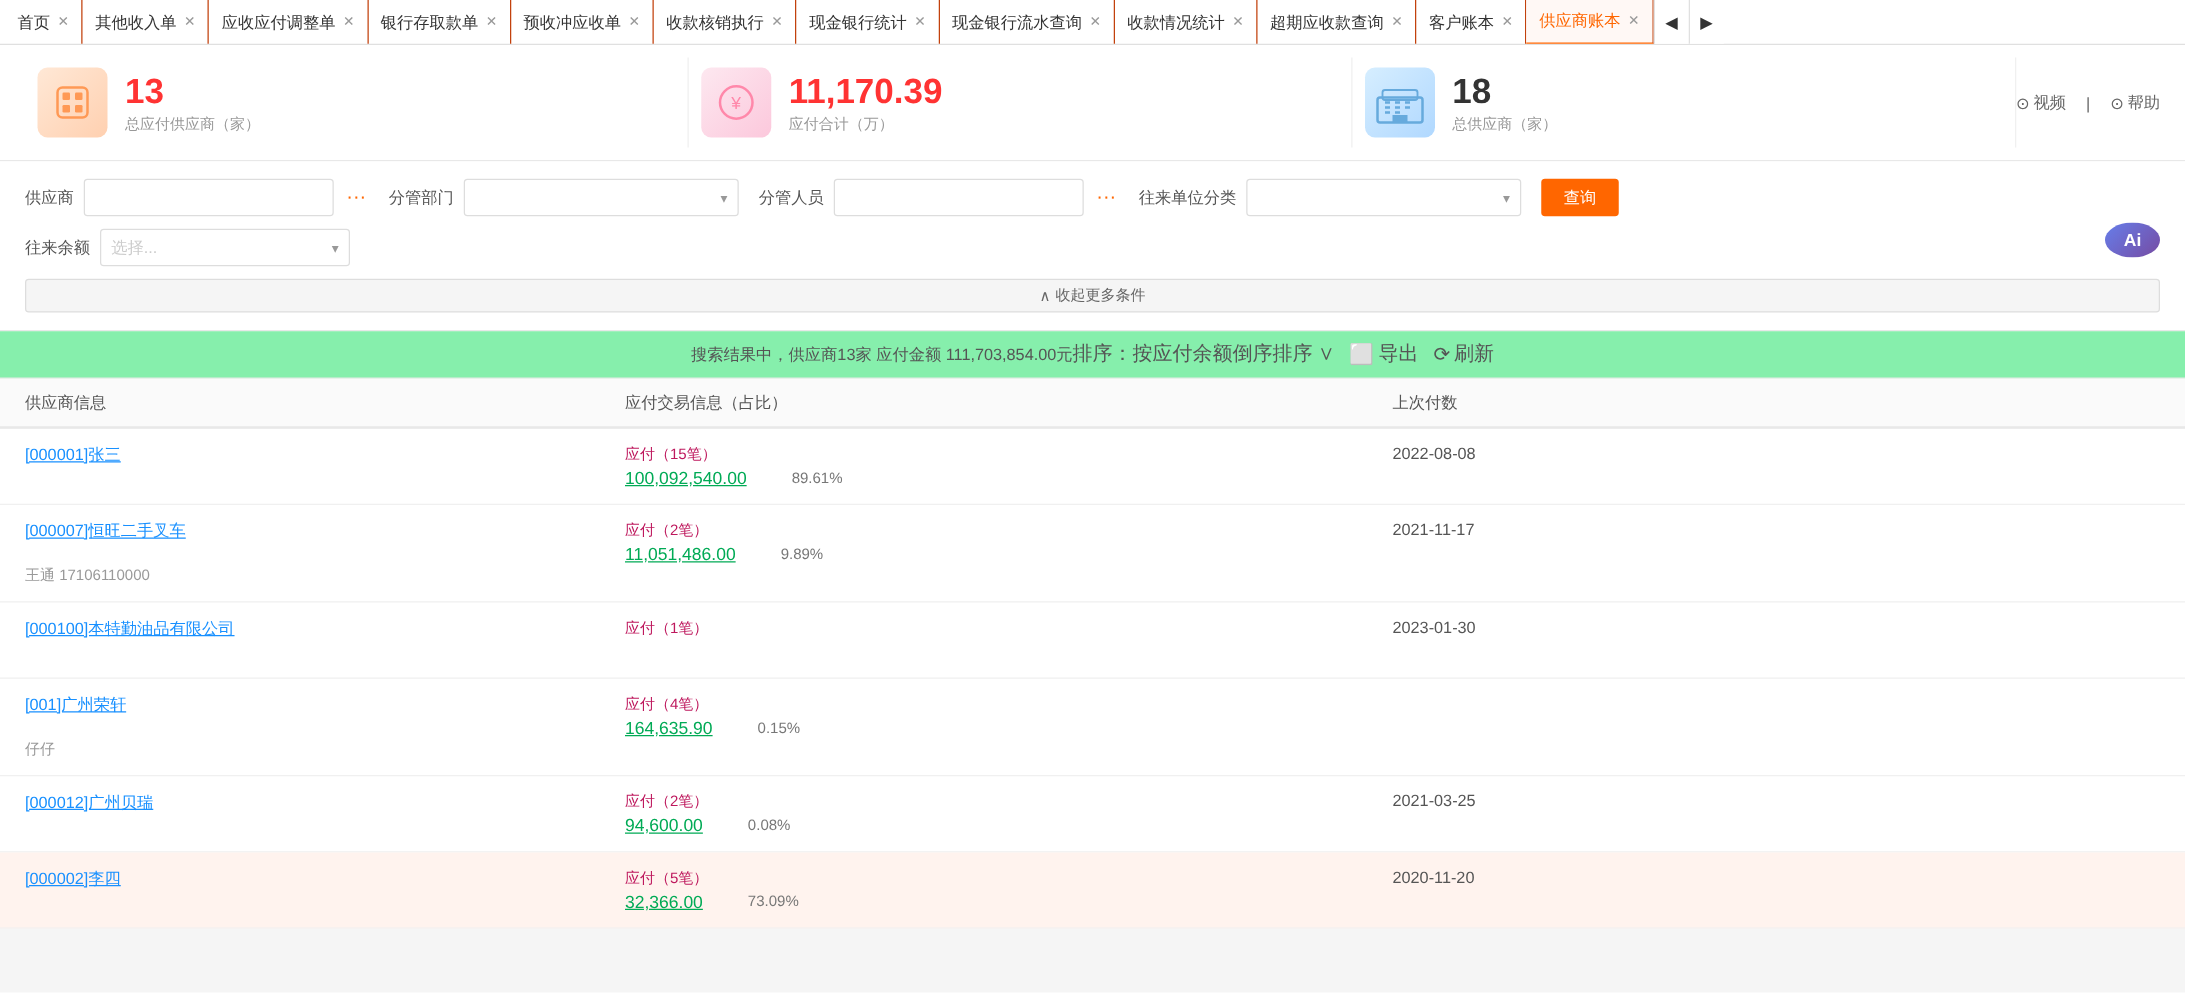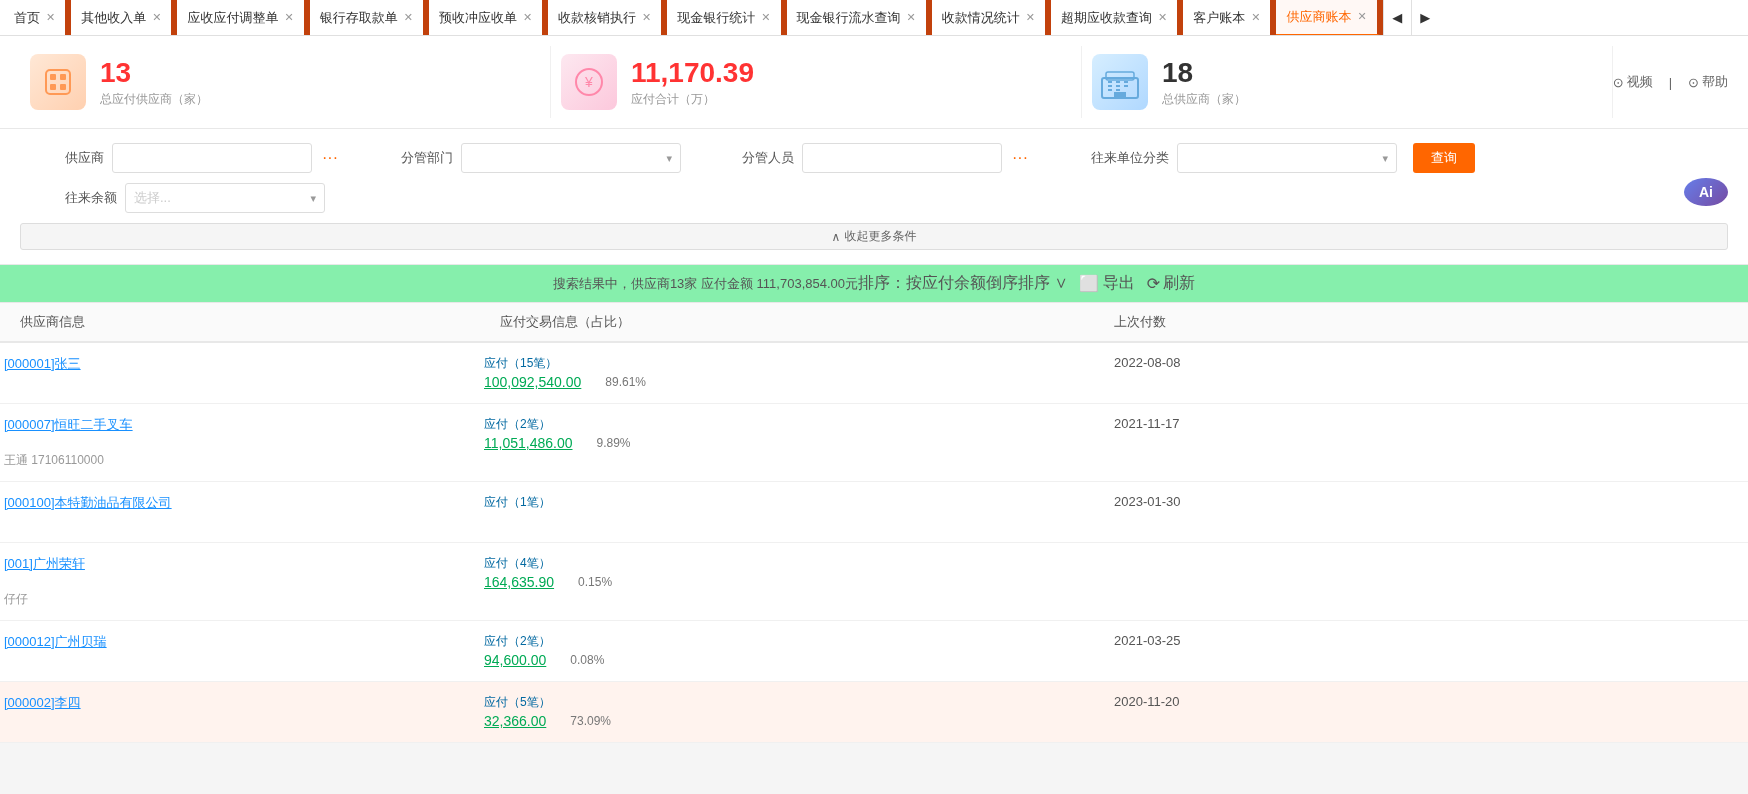--- a/index.html
+++ b/index.html
@@ -5,21 +5,21 @@
     * { margin: 0; padding: 0; box-sizing: border-box; }
     body { font-family: 'Microsoft YaHei', Arial, sans-serif; font-size: 13px; background: #f5f5f5; color: #333; width: 1748px; overflow-x: hidden; }
 
     
     .top-nav {
       display: flex; align-items: center; background: #fff; border-bottom: 1px solid #e0e0e0;
       height: 36px; padding: 0 4px; overflow: hidden;
     }
     .nav-tab {
       display: inline-flex; align-items: center; padding: 0 10px; height: 36px;
-      font-size: 13px; color: #333; border-right: 6px solid #c2410c;
+      font-size: 13px; color: #333; border-right: 1px solid #c2410c;
       white-space: nowrap; cursor: pointer; flex-shrink: 0;
     }
     .nav-tab .close-btn { margin-left: 6px; color: #999; font-size: 11px; cursor: pointer; }
     .nav-tab.active { color: #ff6600; border-bottom: 2px solid #ff6600; background: #fff8f5; }
     .nav-arrow { width: 28px; height: 36px; display: flex; align-items: center; justify-content: center; cursor: pointer; background: #fff; border-left: 1px solid #e0e0e0; flex-shrink: 0; }
 
     
     .stats-bar {
       display: flex; background: #fff; border-bottom: 1px solid #e8e8e8;
       padding: 10px 20px; align-items: center; gap: 0;
@@ -36,21 +36,21 @@
     .stat-info .stat-number { font-size: 28px; font-weight: bold; color: #ff3333; line-height: 1.2; }
     .stat-info .stat-label { font-size: 12px; color: #999; margin-top: 2px; }
     .stats-right { margin-left: auto; display: flex; gap: 16px; font-size: 13px; color: #666; align-items: center; }
     .stats-right span { cursor: pointer; display: flex; align-items: center; gap: 3px; }
 
     
     .search-area {
       background: #fff; padding: 14px 20px 10px; border-bottom: 1px solid #e8e8e8;
     }
     .search-row { display: flex; align-items: center; gap: 16px; margin-bottom: 10px; flex-wrap: wrap; }
-    .search-field { display: flex; align-items: center; gap: 8px; margin-left: 45px; }
+    .search-field { display: flex; align-items: center; gap: 8px; }
     .search-field label { font-size: 13px; color: #555; white-space: nowrap; }
     .search-input {
       height: 30px; border: 1px solid #ddd; border-radius: 3px; padding: 0 8px;
       font-size: 13px; color: #333; min-width: 160px; outline: none;
     }
     .search-select {
       height: 30px; border: 1px solid #ddd; border-radius: 3px; padding: 0 8px;
       font-size: 13px; color: #333; min-width: 200px; outline: none;
       background: #fff; cursor: pointer; display: flex; align-items: center;
       justify-content: space-between; position: relative;
@@ -82,31 +82,31 @@
 
     
     .table-container { background: #fff; }
     .table-header {
       display: grid; grid-template-columns: 480px 1fr 1fr;
       background: #fafafa; border-bottom: 2px solid #e8e8e8;
       padding: 10px 20px; font-size: 13px; color: #555; font-weight: 500;
     }
     .table-row {
       display: grid; grid-template-columns: 480px 1fr 1fr;
-      border-bottom: 1px solid #f0f0f0; padding: 12px 4px;
+      border-bottom: 1px solid #f0f0f0; padding: 12px 20px;
       align-items: start;
     }
     .table-row.highlighted { background: #fff3ee; }
     .supplier-name { color: #1890ff; text-decoration: underline; cursor: pointer; font-size: 13px; }
     .supplier-sub { color: #999; font-size: 12px; margin-top: 18px; }
     .amount-value { color: #00aa55; text-decoration: underline; cursor: pointer; font-size: 14px; font-weight: 500; }
-    .amount-label { color: #0369a1; font-size: 12px; margin-bottom: 2px; }
+    .amount-label { color: #be185d; font-size: 12px; margin-bottom: 2px; }
     .amount-pct { color: #777; font-size: 12px; margin-left: 16px; }
     .last-pay-date { color: #555; font-size: 13px; }
-    .cell-row { display: flex; align-items: center; gap: 8px; }
+    .cell-row { display: flex; align-items: center; gap: 20px; }
 
     
     ::-webkit-scrollbar { width: 6px; height: 6px; }
     ::-webkit-scrollbar-track { background: #f5f5f5; }
     ::-webkit-scrollbar-thumb { background: #ccc; border-radius: 3px; }
 
     .ai-badge {
       position: fixed; right: 20px; top: 178px;
       background: linear-gradient(135deg, #667eea, #764ba2);
       color: #fff; border-radius: 50%; width: 44px; height: 28px;

